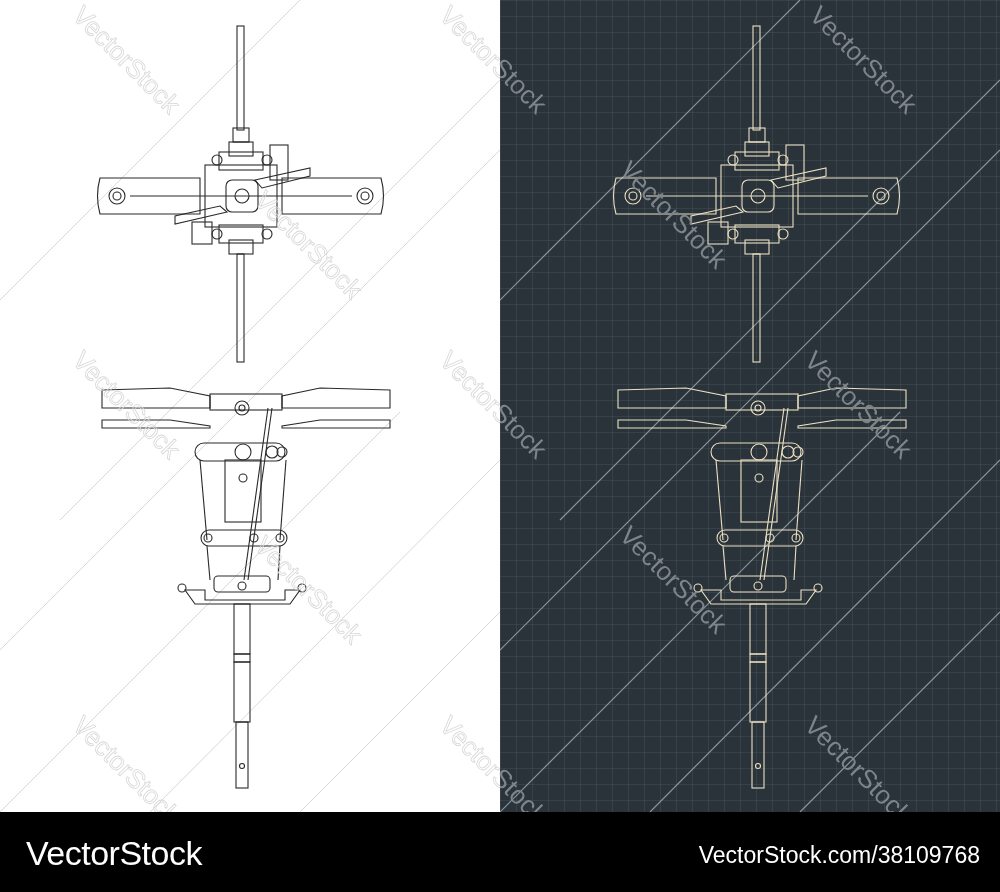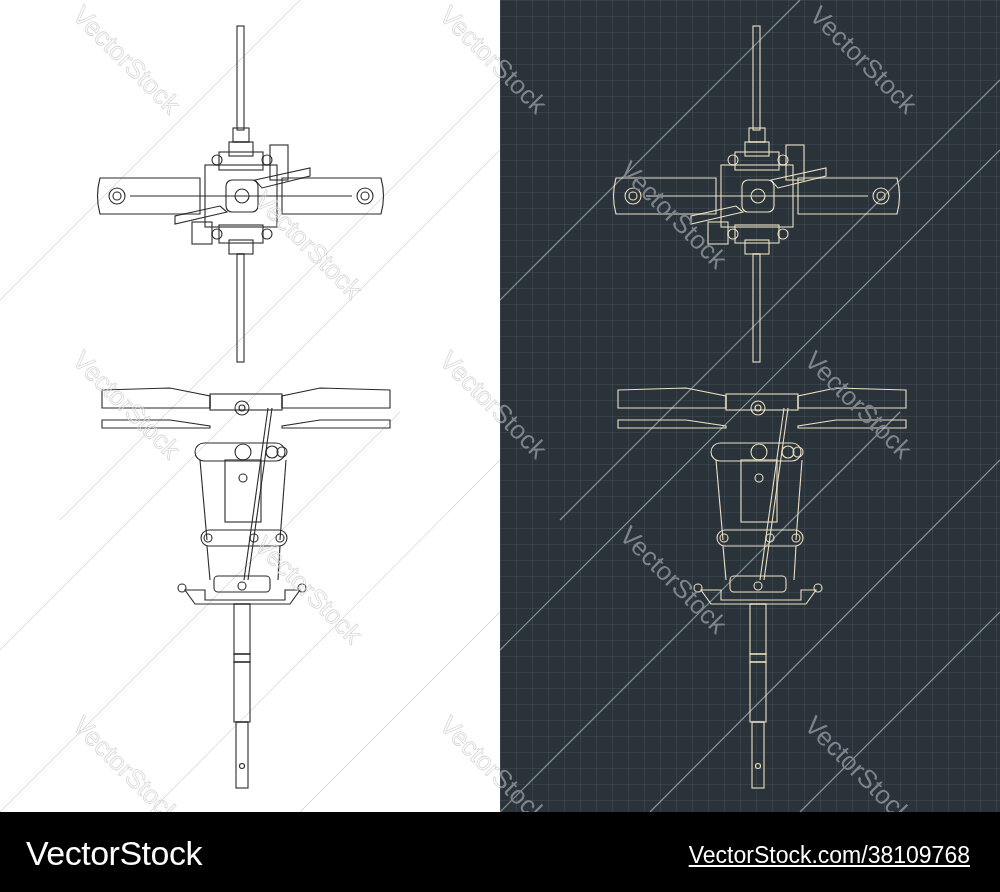--- a/index.html
+++ b/index.html
@@ -10,21 +10,21 @@
     background-image:
       linear-gradient(rgba(90,110,120,.25) 1px, transparent 1px),
       linear-gradient(90deg, rgba(90,110,120,.25) 1px, transparent 1px);
     background-size:16px 16px;}
   .panel svg{position:absolute;left:0;top:0;}
   .wm{position:absolute;font-size:26px;letter-spacing:0;transform:rotate(45deg);transform-origin:left top;white-space:nowrap;pointer-events:none;}
   #left .wm{color:transparent;-webkit-text-stroke:0.8px #d8d8d8;}
   #right .wm{color:#7d858b;}
   .footer{position:absolute;left:0;top:812px;width:1000px;height:80px;background:#000;}
   .brand{position:absolute;left:26px;top:22px;color:#fff;font-size:34px;letter-spacing:-0.5px;}
-  .url{position:absolute;right:30px;top:30px;color:#fff;font-size:23px;text-decoration:underline;}
+  .url{position:absolute;right:20px;top:30px;color:#fff;font-size:23px;}
 </style>
 </head>
 <body>
 
 <div class="panel" id="left">
   <svg width="500" height="812">
     <g fill="none" stroke="#2a2a2a" stroke-width="1.1">
 
       <g stroke="#d9d9d9" stroke-width="1">
         <line x1="0" y1="300" x2="300" y2="0"></line>

